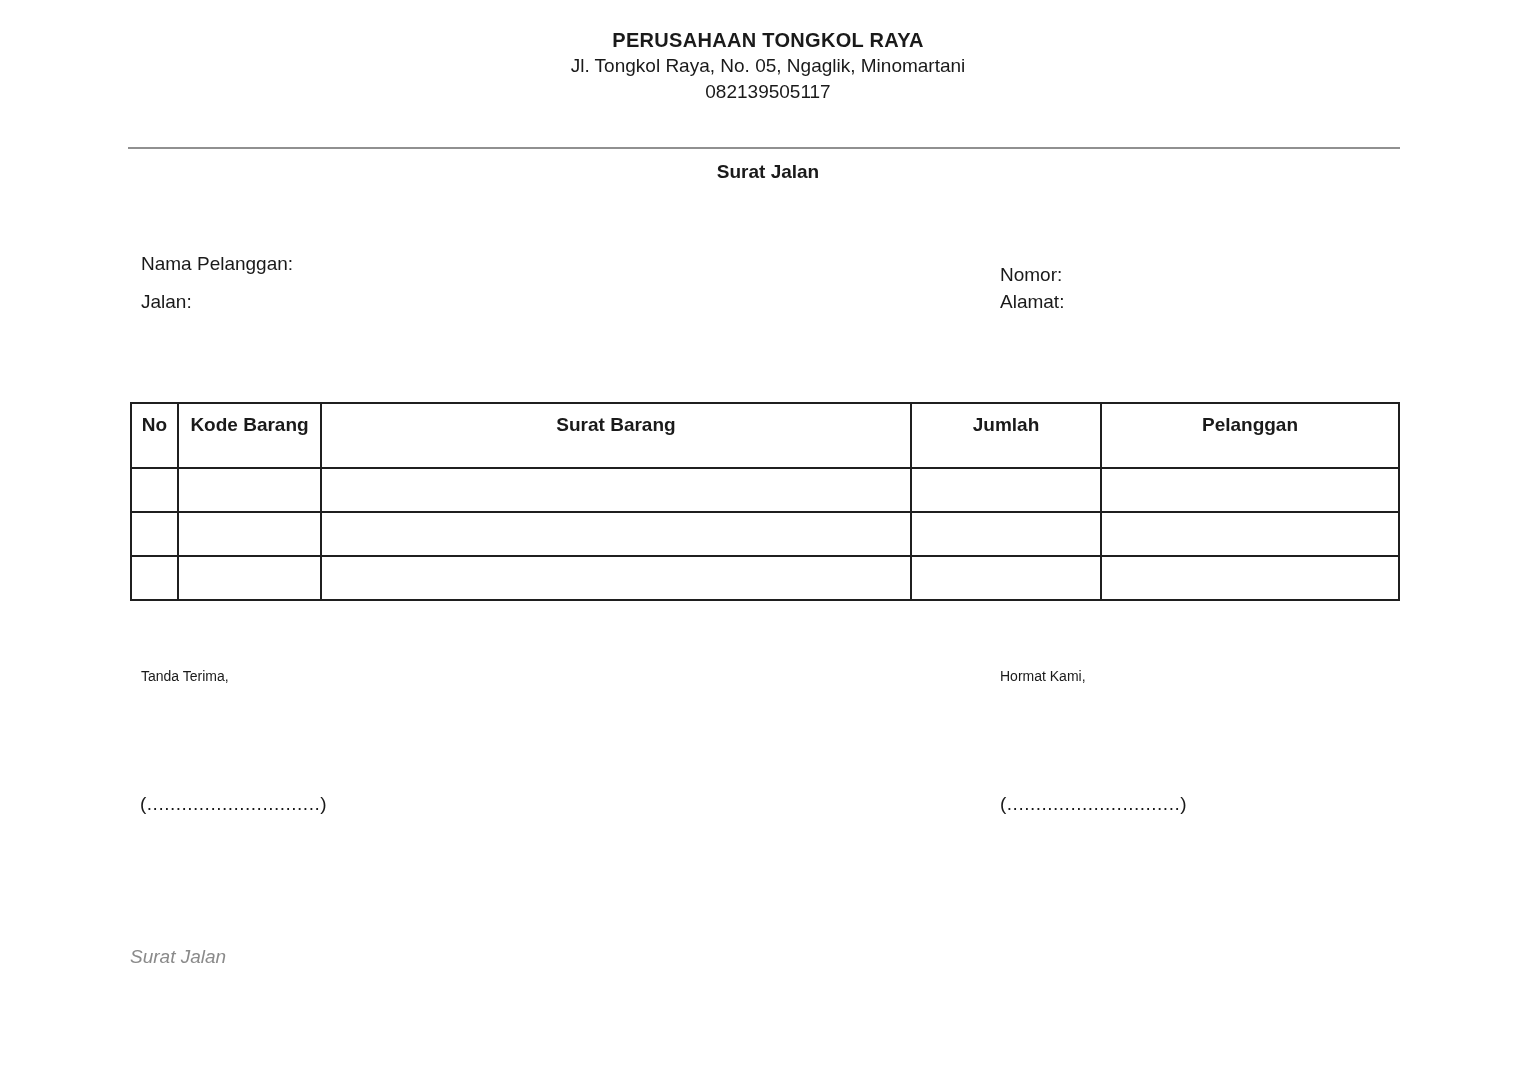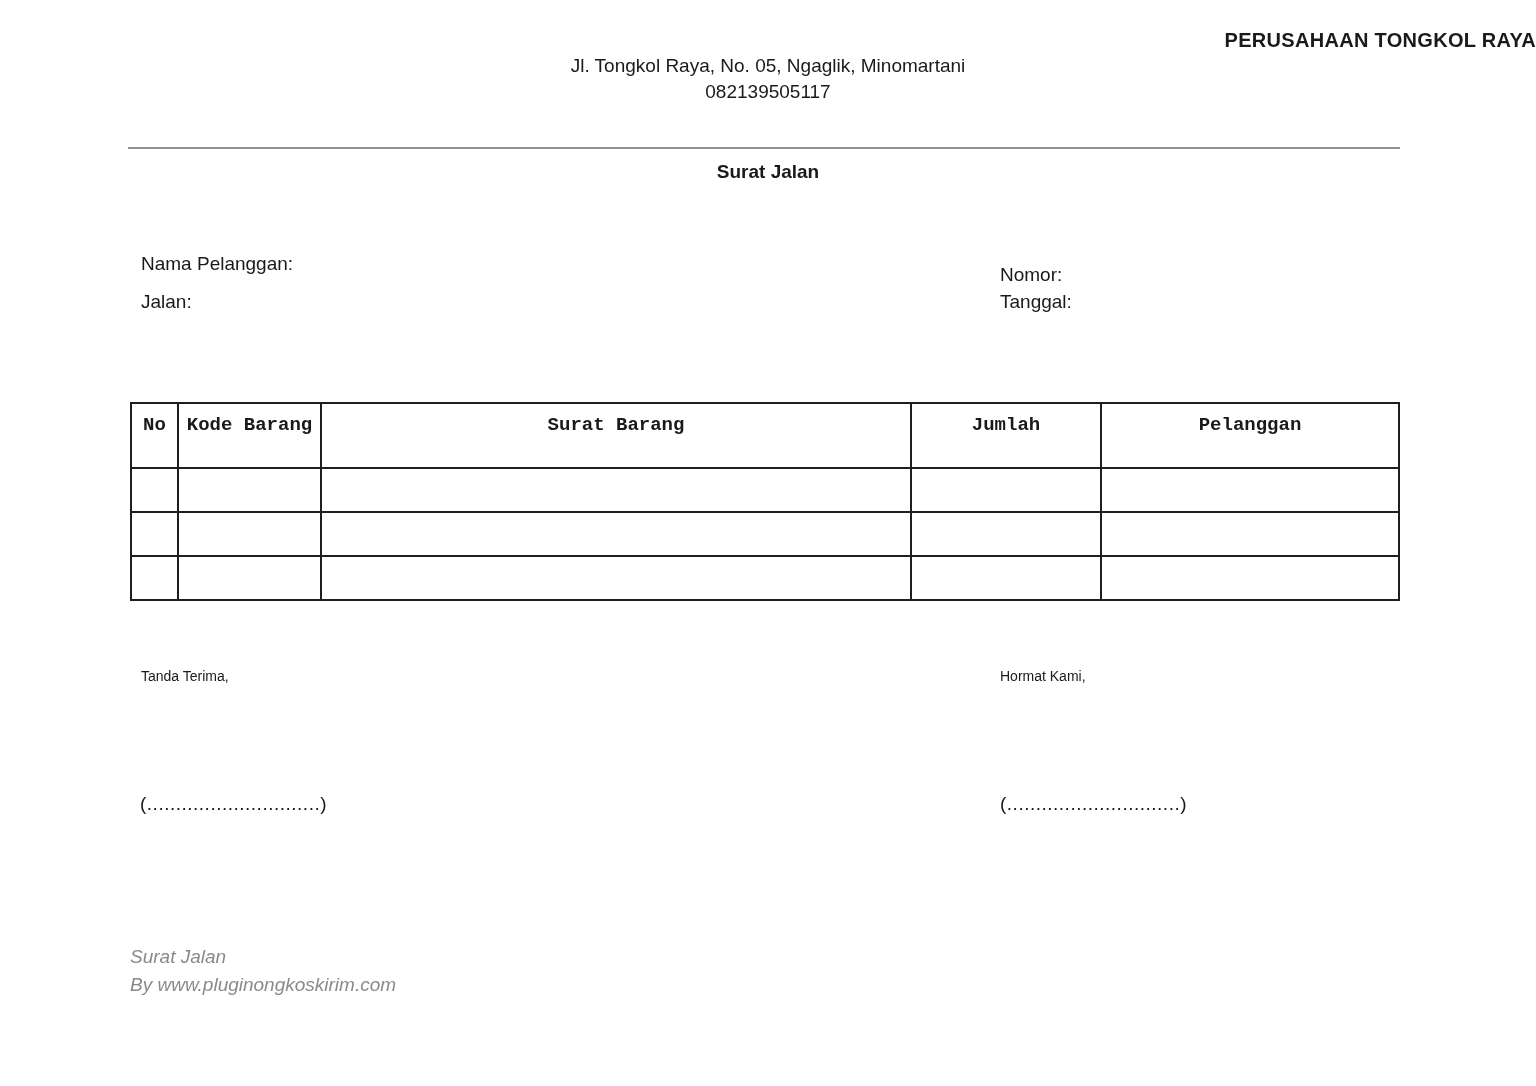--- a/index.html
+++ b/index.html
@@ -21,21 +21,20 @@
     top: 27px;
     left: 0;
     width: 100%;
     text-align: center;
   }
   .company-name {
     font-size: 20px;
     font-weight: bold;
     letter-spacing: 0.3px;
     line-height: 26px;
-    text-align: right;
   }
   .company-address, .company-phone {
     font-size: 19px;
     line-height: 26px;
   }
   .rule {
     position: absolute;
     top: 147px;
     left: 128px;
     width: 1272px;
@@ -68,21 +67,20 @@
     font-size: 19px;
   }
   
   .items-table {
     position: absolute;
     top: 402px;
     left: 130px;
     width: 1268px;
     border-collapse: collapse;
     table-layout: fixed;
-    font-family: Liberation Mono, monospace;
   }
   .items-table th, .items-table td {
     border: 2px solid #1f1f1f;
     font-size: 19px;
   }
   .items-table th {
     font-weight: bold;
     text-align: center;
     vertical-align: top;
     padding-top: 9px;
@@ -136,21 +134,21 @@
     <div class="company-phone">082139505117</div>
   </header>
 
   <div class="rule"></div>
 
   <div class="doc-title">Surat Jalan</div>
 
   <div class="field-label lbl-nama"><span>Nama Pelanggan:</span><span class="field-value"></span></div>
   <div class="field-label lbl-nomor"><span>Nomor:</span><span class="field-value"></span></div>
   <div class="field-label lbl-alamat"><span>Jalan:</span><span class="field-value"></span></div>
-  <div class="field-label lbl-tanggal"><span>Tanggal:</span><span class="field-value"></span></div>
+  <div class="field-label lbl-tanggal"><span>Alamat:</span><span class="field-value"></span></div>
 
 
   <table class="items-table">
     <colgroup>
       <col class="col-no">
         <col class="col-kode">
         <col class="col-nama">
         <col class="col-jumlah">
         <col class="col-ket">
     </colgroup>
@@ -188,16 +186,15 @@
     </tbody>
   </table>
 
   <div class="sig-label sig-left-label">Tanda Terima,</div>
   <div class="sig-label sig-right-label">Hormat Kami,</div>
   <div class="sig-line sig-left-line">(..............................)</div>
   <div class="sig-line sig-right-line">(..............................)</div>
 
   <div class="footer">
     <div>Surat Jalan</div>
-    <div>By www.pluginongkoskirim.com</div>
   </div>
 
 </div>
 
 </body></html>

